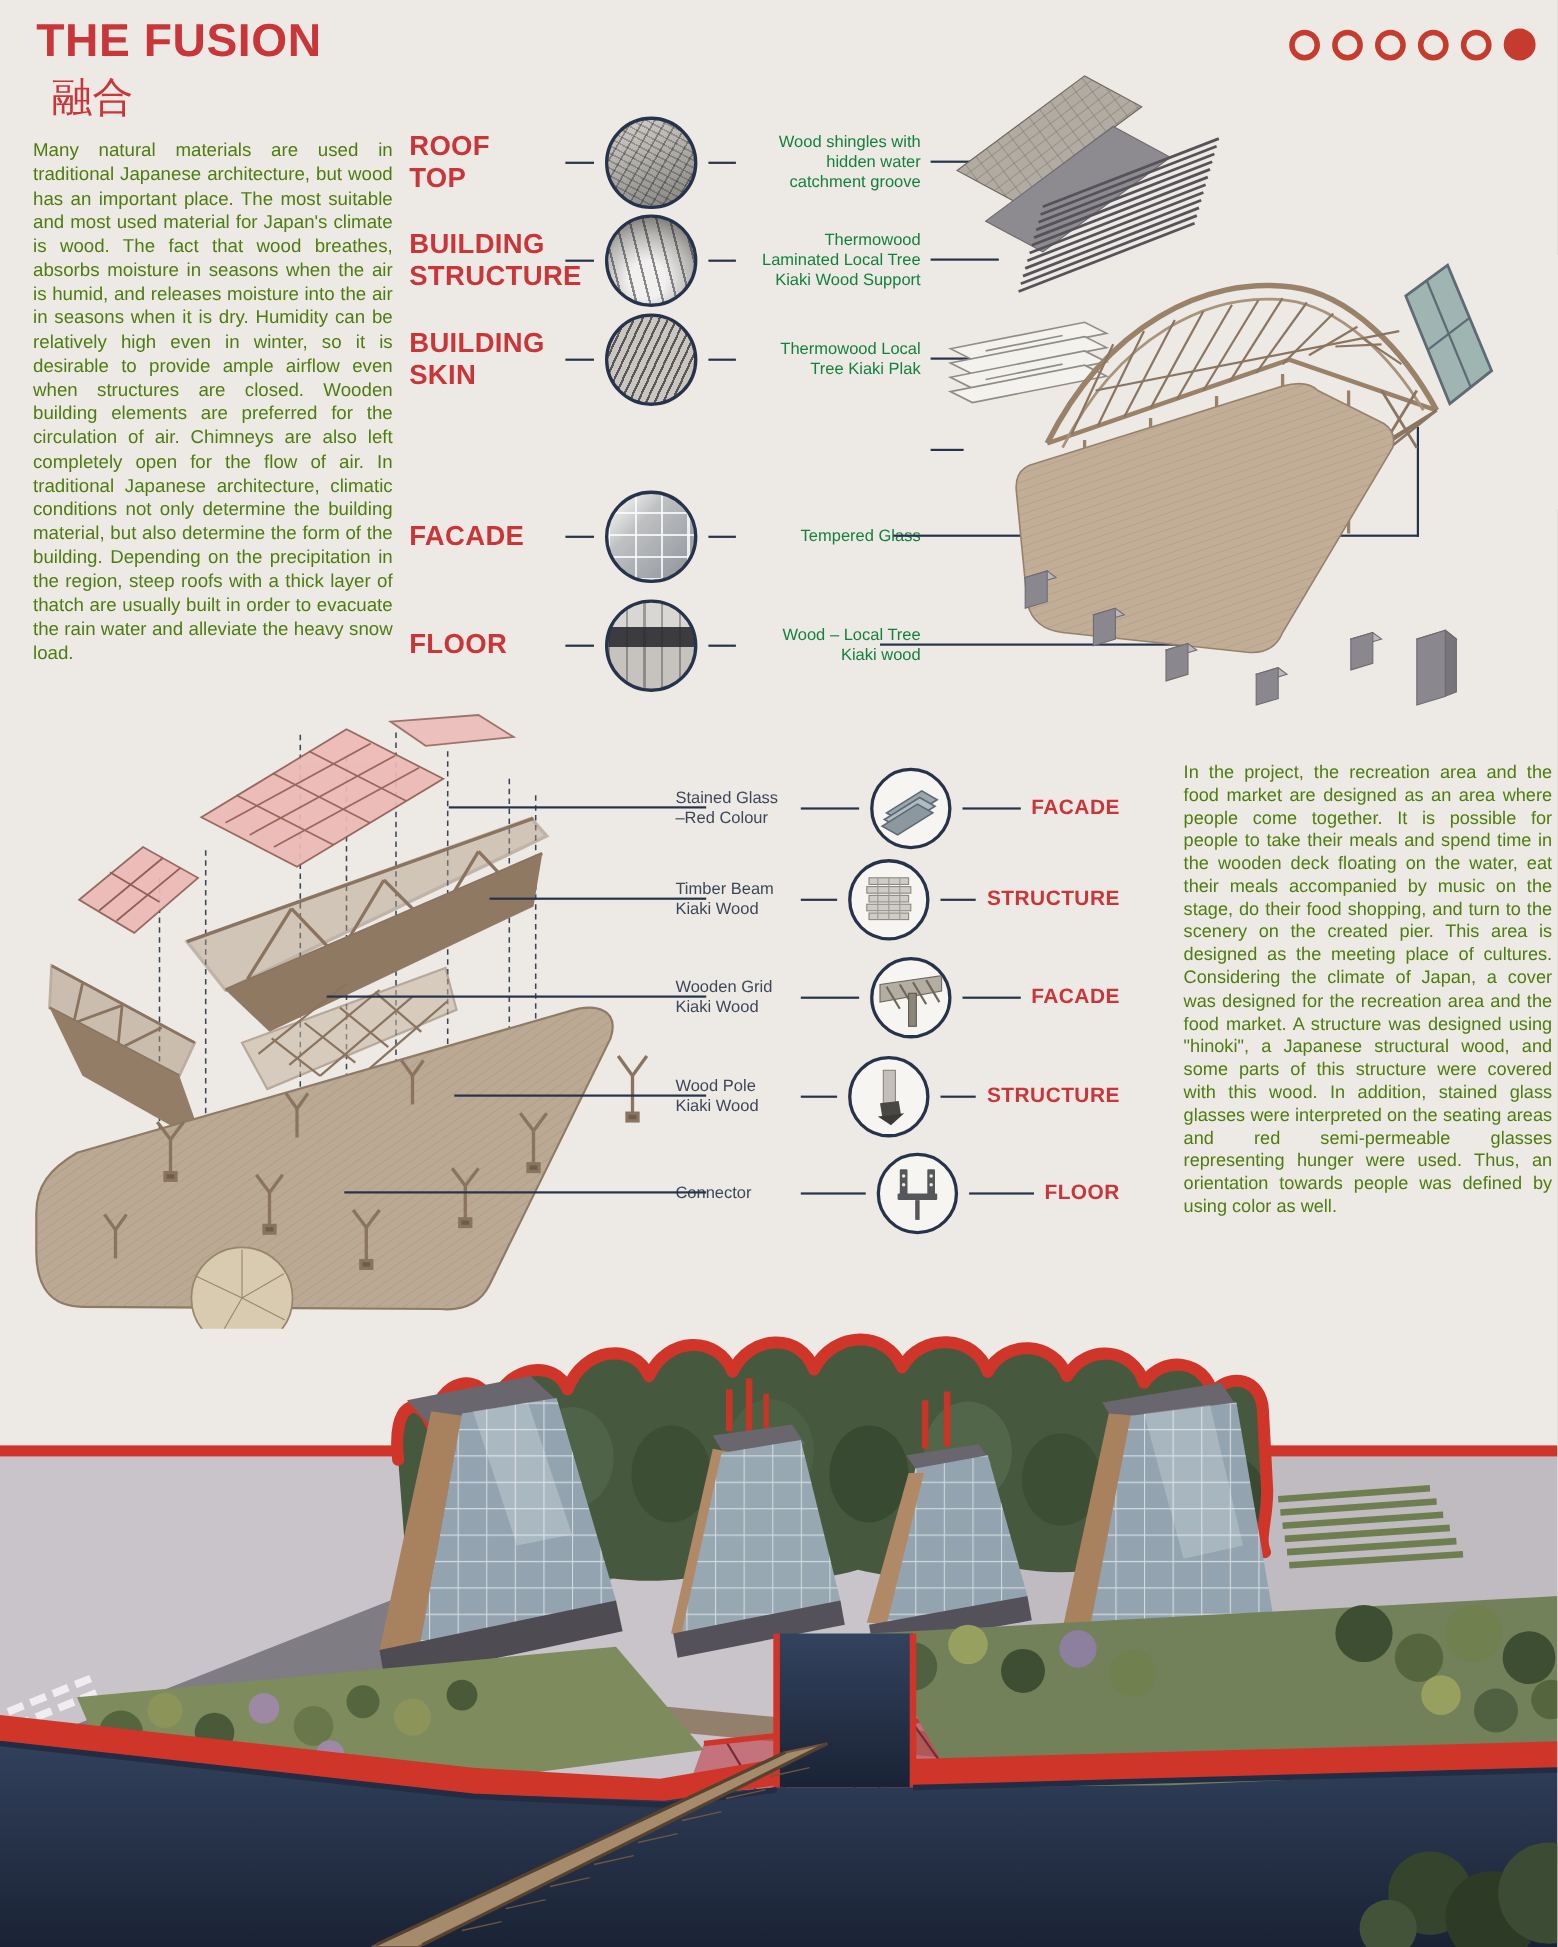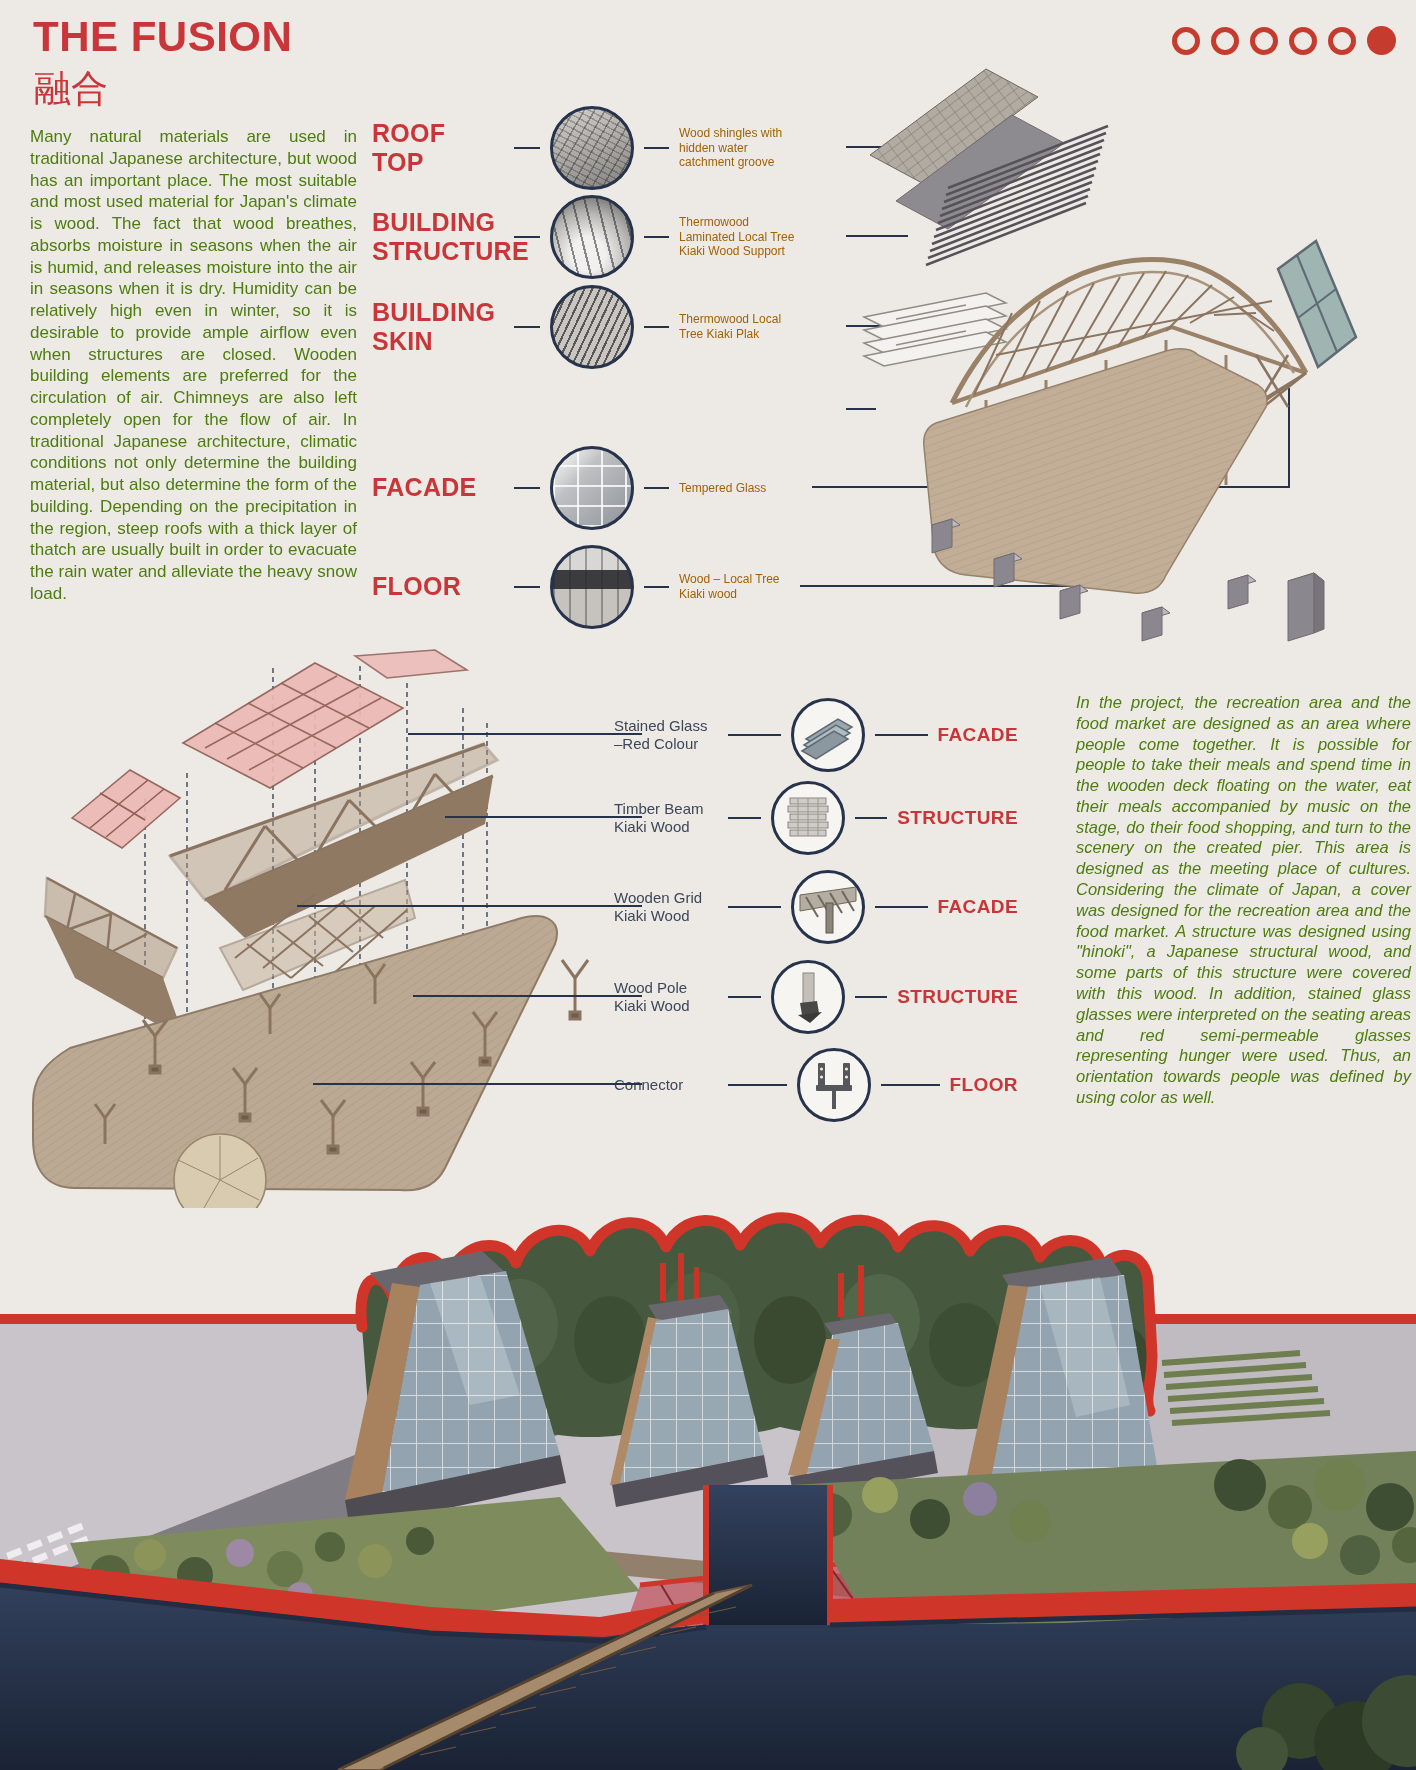--- a/index.html
+++ b/index.html
@@ -1,33 +1,33 @@
 <!DOCTYPE html>
 <html><head>
 <meta charset="utf-8">
 <style>
   html,body{margin:0;padding:0;background:#d7d3cf;}
   .board{position:relative;width:1416px;height:1770px;background:#EDE9E4;overflow:hidden;
          font-family:"Liberation Sans", sans-serif;color:#3D4759;}
   
   .title{position:absolute;left:33px;top:13px;font-size:42px;font-weight:bold;color:#C9363A;letter-spacing:.5px;}
-  .subtitle{position:absolute;left:34px;top:64px;font-size:37px;color:#C9363A;}
+  .subtitle{position:absolute;left:47px;top:64px;font-size:37px;color:#C9363A;}
   .dots{position:absolute;right:20px;top:26px;display:flex;align-items:center;gap:11px;}
   .dot{width:18px;height:18px;border-radius:50%;border:5px solid #C53C2E;background:transparent;}
   .dot.active{width:29px;height:29px;border:none;background:#C53C2E;}
   
   .para{position:absolute;text-align:justify;font-size:17px;line-height:1.28;color:#4d7c0f;}
   #intro{left:30px;top:126px;width:327px;}
-  #project{left:1076px;top:692px;width:335px;font-size:16.5px;line-height:1.26;font-style:italic;}
+  #project{left:1076px;top:692px;width:335px;font-size:16.5px;line-height:1.26;}
   
   .comp-row{position:absolute;left:372px;width:465px;height:96px;display:flex;align-items:center;}
   .comp-label{flex:none;width:132px;font-size:25px;font-weight:bold;color:#C9363A;line-height:1.18;white-space:pre-line;letter-spacing:.3px;}
   .hline{flex:1;min-width:10px;border-top:2.5px solid #26334B;margin:0 10px;}
   .thumb{flex:none;width:84px;height:84px;border-radius:50%;border:3px solid #26334B;overflow:hidden;box-sizing:border-box;}
-  .comp-desc{flex:none;width:158px;font-size:12px;line-height:1.22;color:#a16207;white-space:pre-line;}
+  .comp-desc{flex:none;width:158px;font-size:15px;line-height:1.22;color:#15803d;white-space:pre-line;text-align:right;}
   
   .c1{background:repeating-linear-gradient(120deg,rgba(35,35,38,.38) 0 1.5px,transparent 1.5px 9px),
                repeating-linear-gradient(28deg,rgba(35,35,38,.28) 0 1.5px,transparent 1.5px 6px),
                linear-gradient(160deg,#d4d1cc,#85837f);}
   .c2{background:repeating-linear-gradient(76deg,rgba(28,32,40,.5) 0 2px,transparent 2px 12px),
                radial-gradient(circle at 45% 72%,#f1f0ee 0 24%,#b7b5b2 58%,#55534f 100%);}
   .c3{background:repeating-linear-gradient(115deg,#57555300 0 0),
                repeating-linear-gradient(115deg,#5a5856 0 2px,#c9c6c1 2px 7px);}
   .c4{background:repeating-linear-gradient(187deg,#b6b3ae 0 8px,#8b8883 8px 10px,#dcd9d4 10px 18px);}
   .c5{background:linear-gradient(135deg,rgba(255,255,255,.55) 12%,transparent 35%),

